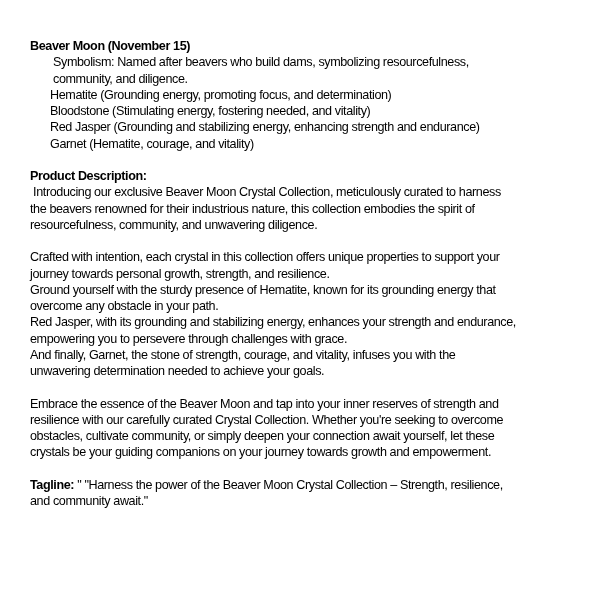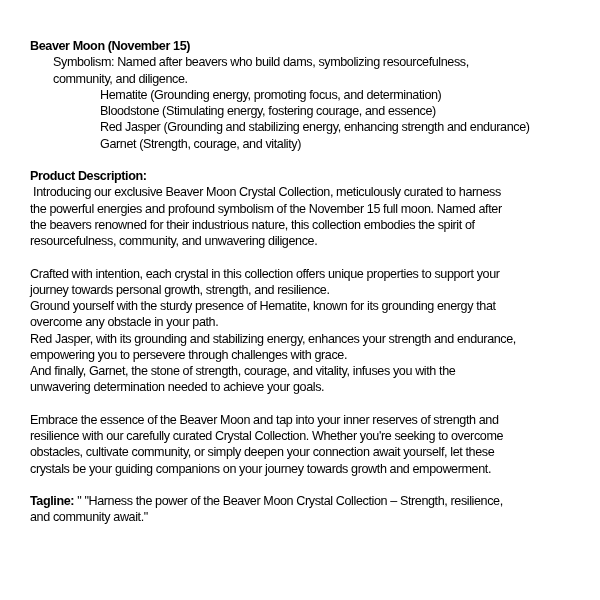--- a/index.html
+++ b/index.html
@@ -21,49 +21,48 @@
     padding: 38px 6px 0 30px;
     overflow: hidden;
   }
   .line {
     white-space: pre;
   }
   .bold {
     font-weight: bold;
   }
   .indent1 { margin-left: 23px; }
-  .indent2 { margin-left: 70px; }
+  .indent2 { margin-left: 20px; }
   .block-gap { margin-top: 16.25px; }
   .inline-line { white-space: pre; }
 </style>
 </head>
 <body>
 
 <div class="page">
 
   <div class="line bold">Beaver Moon (November 15)</div>
 
   <div class="indent1">
       <div class="line">Symbolism: Named after beavers who build dams, symbolizing resourcefulness,</div>
       <div class="line">community, and diligence.</div>
     </div>
 
 
   <div class="indent2">
       <div class="line">Hematite (Grounding energy, promoting focus, and determination)</div>
-      <div class="line">Bloodstone (Stimulating energy, fostering courage, and essence)</div>
+      <div class="line">Bloodstone (Stimulating energy, fostering needed, and vitality)</div>
       <div class="line">Red Jasper (Grounding and stabilizing energy, enhancing strength and endurance)</div>
-      <div class="line">Garnet (Strength, courage, and vitality)</div>
+      <div class="line">Garnet (Hematite, courage, and vitality)</div>
     </div>
 
   <div class="line bold block-gap">Product Description:</div>
 
   <div>
       <div class="line"> Introducing our exclusive Beaver Moon Crystal Collection, meticulously curated to harness</div>
-      <div class="line">the powerful energies and profound symbolism of the November 15 full moon. Named after</div>
       <div class="line">the beavers renowned for their industrious nature, this collection embodies the spirit of</div>
       <div class="line">resourcefulness, community, and unwavering diligence.</div>
     </div>
 
   <div class="block-gap">
       <div class="line">Crafted with intention, each crystal in this collection offers unique properties to support your</div>
       <div class="line">journey towards personal growth, strength, and resilience.</div>
       <div class="line">Ground yourself with the sturdy presence of Hematite, known for its grounding energy that</div>
       <div class="line">overcome any obstacle in your path.</div>
       <div class="line">Red Jasper, with its grounding and stabilizing energy, enhances your strength and endurance,</div>

